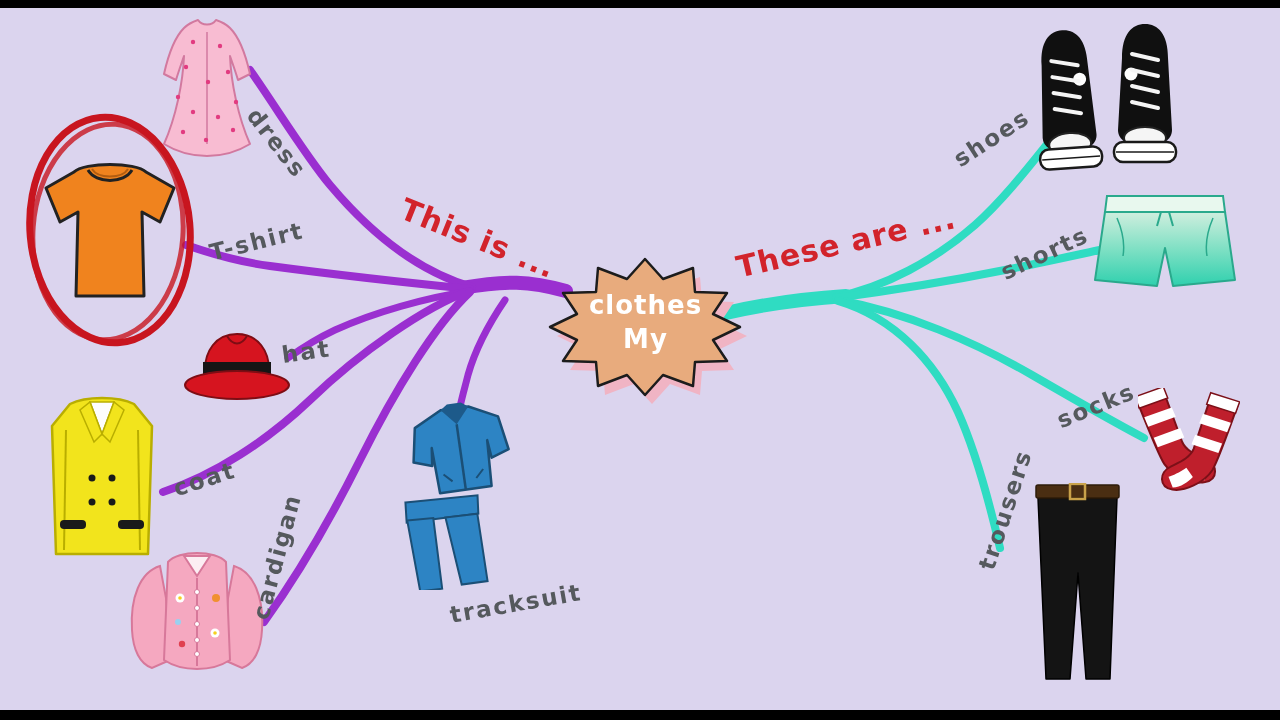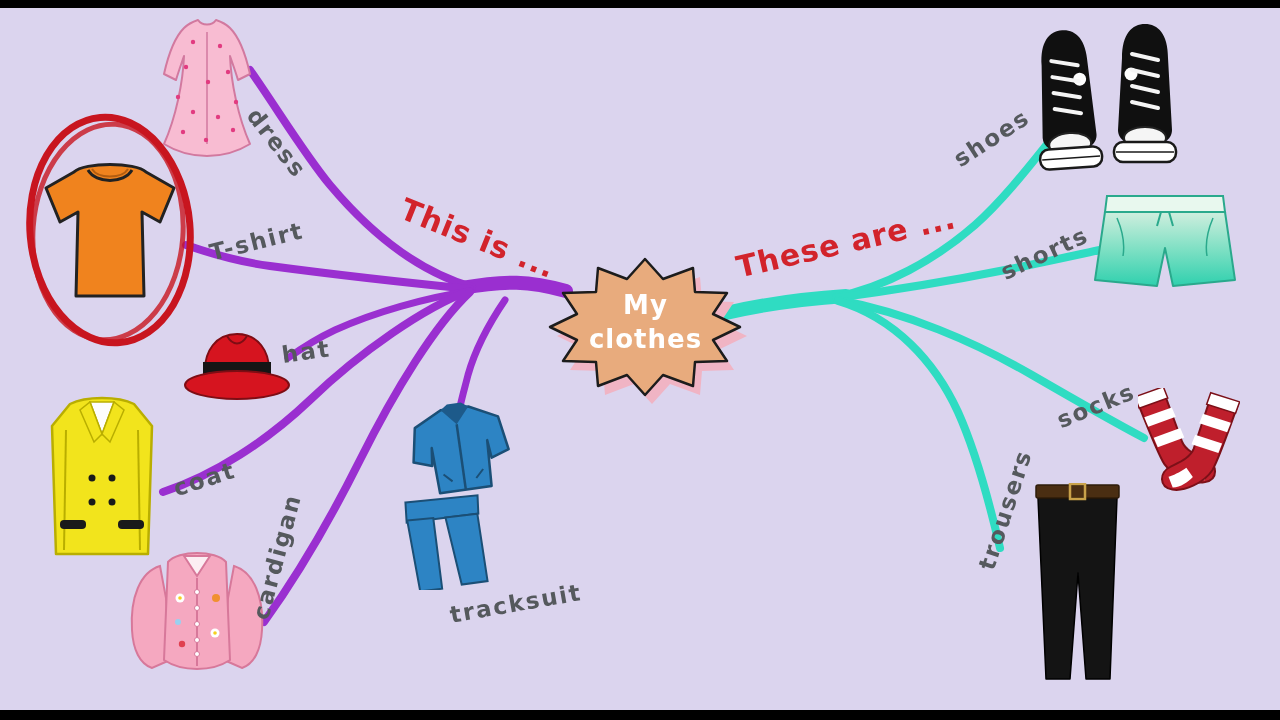--- a/index.html
+++ b/index.html
@@ -55,22 +55,22 @@
       <path d="M838 301 C895 318 935 362 958 412 C976 452 990 505 1000 548" stroke-width="8"></path>
     </g>
 
     <g>
       <polygon points="747,336 720,323 734,302 702,301 700,277 670,288 652,268 634,288 605,277 603,301 570,302 584,323 557,336 584,349 570,370 603,371 605,395 634,384 652,404 670,384 700,395 702,371 734,370 720,349" fill="#f0b4c4"></polygon>
       <polygon points="740,327 713,314 727,293 695,292 693,268 663,279 645,259 627,279 598,268 596,292 563,293 577,314 550,327 577,340 563,361 596,362 598,386 627,375 645,395 663,375 693,386 695,362 727,361 713,340" fill="#e8ab7d" stroke="#1c1c1c" stroke-width="2.5" stroke-linejoin="round"></polygon>
     </g>
   </svg>
 
   <div class="center-text">
+    <div>clothes</div>
     <div>My</div>
-    <div>clothes</div>
   </div>
 
   <span class="phrase" style="left:402px; top:190px; transform:rotate(22deg);">This is ...</span>
   <span class="phrase" style="left:737px; top:250px; transform:rotate(-13deg);">These are ...</span>
 
   <span class="item-label" style="left:252px; top:98px;  transform:rotate(52deg);">dress</span>
   <span class="item-label" style="left:210px; top:240px; transform:rotate(-14deg);">T-shirt</span>
   <span class="item-label" style="left:282px; top:342px; transform:rotate(-8deg);">hat</span>
   <span class="item-label" style="left:174px; top:476px; transform:rotate(-18deg);">coat</span>
   <span class="item-label" style="left:260px; top:606px; transform:rotate(-75deg);">cardigan</span>

